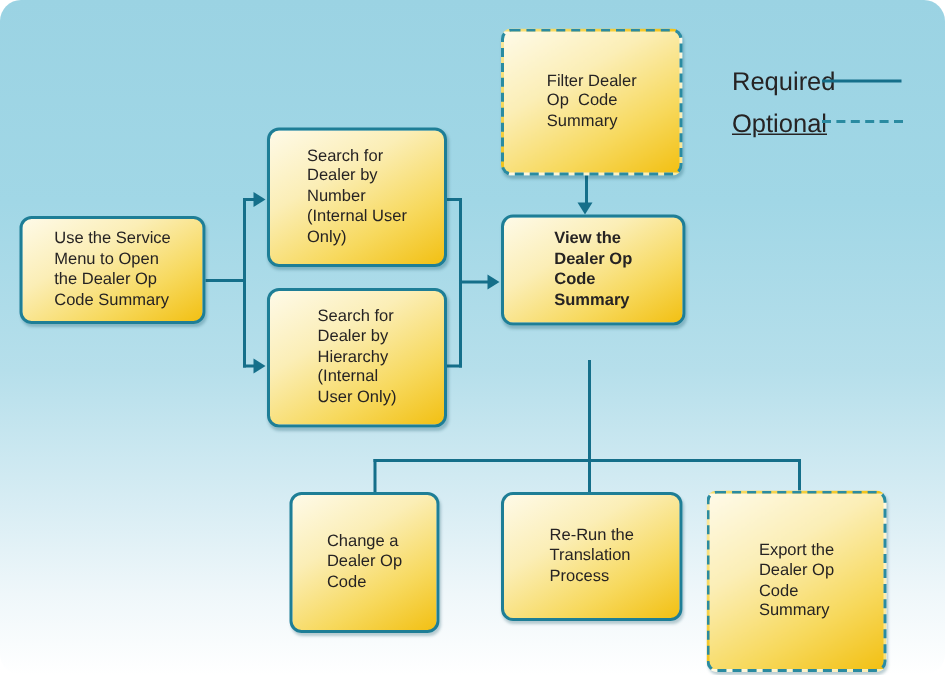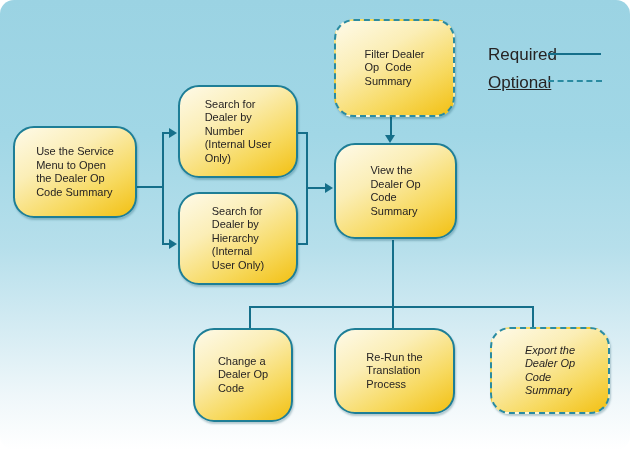--- a/index.html
+++ b/index.html
@@ -22,43 +22,43 @@
   
   .node {
     position: absolute;
     box-sizing: border-box;
     display: flex;
     align-items: center;
     justify-content: center;
     background: linear-gradient(150deg,
       #fefae8 0%, #fbeeb6 35%, #f7d95e 70%, #f2c013 100%);
     border: 2px solid #1e7e96;
-    border-radius: 21px;
+    border-radius: 8px;
     box-shadow: 1px 2px 2px rgba(10, 75, 95, 0.28);
     color: #262323;
     font-size: 11px;
     line-height: 13.5px;
   }
   .node.optional {
     border: 2px dashed #2a8ba1;
-    border-radius: 20px;
+    border-radius: 7px;
   }
   .node-text {
     white-space: pre-wrap;
     text-align: left;
   }
 
-  #node-use-service      { left: 13px;  top: 126px; width: 124px; height: 92px; }
+  #node-use-service      { left: 13px;  top: 144px; width: 124px; height: 72px; }
   #node-search-number    { left: 178px; top: 85px;  width: 120px; height: 93px; }
   #node-search-hierarchy { left: 178px; top: 192px; width: 120px; height: 93px; }
   #node-filter           { left: 334px; top: 19px;  width: 121px; height: 98px; }
-  #node-view             { left: 334px; top: 143px; width: 123px; height: 96px; }
+  #node-view             { left: 334px; top: 143px; width: 123px; height: 74px; font-weight: bold; }
   #node-change           { left: 193px; top: 328px; width: 100px; height: 94px; }
   #node-rerun            { left: 334px; top: 328px; width: 121px; height: 86px; }
-  #node-export           { left: 490px; top: 327px; width: 120px; height: 87px; font-style: italic; }
+  #node-export           { left: 471px; top: 327px; width: 120px; height: 121px; }
 
   
   .line {
     position: absolute;
     background: #156f8a;
   }
   .arrow-right {
     position: absolute;
     width: 0; height: 0;
     border-top: 5px solid transparent;

